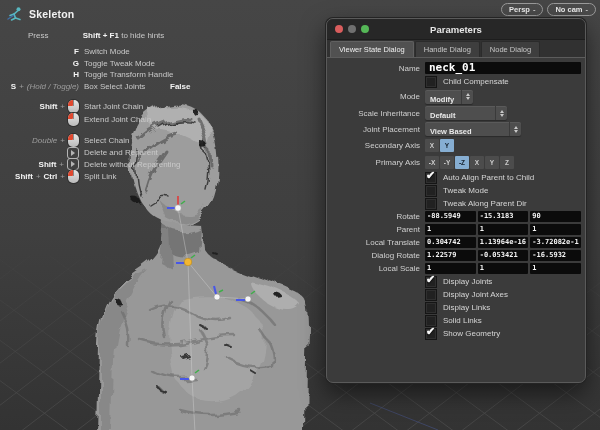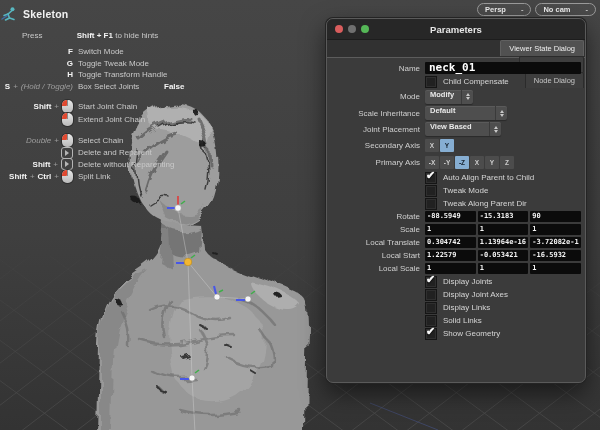--- a/index.html
+++ b/index.html
@@ -4,25 +4,25 @@
 <style>
   html,body{margin:0;padding:0;width:600px;height:430px;overflow:hidden;
     background:linear-gradient(#464646 0%,#3f3f3f 55%,#333333 100%);
     font-family:"Liberation Sans",sans-serif;-webkit-font-smoothing:antialiased;}
   #stage{position:relative;width:600px;height:430px;}
   #scene{position:absolute;left:0;top:0;}
 
   
   .campills{position:absolute;top:3px;right:4px;display:flex;gap:4px;z-index:5;}
   .pill{border:1px solid #9a9a9a;border-radius:8px;background:rgba(90,90,90,.25);
-    color:#ececec;font-size:7.5px;font-weight:bold;padding:1px 7px;line-height:9px;display:flex;gap:15px;align-items:center;}
+    color:#ececec;font-size:7.5px;font-weight:bold;padding:1px 7px;line-height:9px;display:flex;gap:3px;align-items:center;}
   .pill .dash{color:#c8c8c8;font-weight:bold;}
 
   
-  .hints{position:absolute;left:0;top:4px;z-index:3;color:#cfcfcf;font-size:8px;line-height:11px;}
+  .hints{position:absolute;left:6px;top:4px;z-index:3;color:#cfcfcf;font-size:8px;line-height:11px;}
   .hints .titlerow{display:flex;align-items:center;gap:5px;height:20px;margin-bottom:6px;}
   .hints .tooltitle{font-size:10.5px;font-weight:bold;color:#f2f2f2;letter-spacing:.2px;}
   .hints .press{margin-left:22px;margin-bottom:5px;color:#c9c9c9;}
   .hints b{color:#f4f4f4;padding-left:32px;}
   .hrow{display:flex;align-items:center;height:11.5px;position:relative;}
   .hrow.tall{height:13px;}
   .hcol1{width:73px;display:flex;justify-content:flex-end;align-items:center;gap:3px;}
   .hkey{font-weight:bold;color:#f4f4f4;}
   .hdim{color:#9d9d9d;}
   .hital{color:#9d9d9d;font-style:italic;}
@@ -43,37 +43,37 @@
     background:#3b3b3b;border:1px solid #5a5a5a;border-radius:7px;
     box-shadow:0 0 0 1px #242424,0 10px 24px rgba(0,0,0,.55);box-sizing:border-box;overflow:hidden;}
   .titlebar{height:20px;background:#272727;border-bottom:1px solid #1d1d1d;position:relative;
     display:flex;align-items:center;justify-content:center;}
   .wtitle{font-size:9.5px;font-weight:bold;color:#e6e6e6;}
   .lights{position:absolute;left:8px;top:6px;display:flex;gap:5px;}
   .light{width:8px;height:8px;border-radius:50%;}
   .light.red{background:#d95d5d;}
   .light.gray{background:#707070;}
   .light.green{background:#55b757;}
-  .tabbar{height:17px;background:#313131;border-bottom:1px solid #5c5c5c;display:flex;align-items:flex-end;padding-left:3px;flex-direction:column;}
+  .tabbar{height:17px;background:#313131;border-bottom:1px solid #5c5c5c;display:flex;align-items:flex-end;padding-left:3px;}
   .tab{height:15px;line-height:15px;padding:0 8px;font-size:7.5px;color:#c6c6c6;background:#3e3e3e;
     border:1px solid #2b2b2b;border-bottom:none;border-radius:2px 2px 0 0;margin-right:1px;}
   .tab.active{background:#515151;color:#eeeeee;border-color:#606060;}
   .content{padding:3px 4px 0 4px;}
   .prow{display:flex;align-items:center;}
   .plabel{width:94px;flex:0 0 auto;text-align:right;padding-right:5px;font-size:8px;color:#cfcfcf;box-sizing:border-box;}
   .pctrl{flex:1;display:flex;align-items:center;min-width:0;}
   .r14{height:14px}.r13{height:13px}.r16{height:16px}.r17{height:17px}
   .textfield{flex:1;height:12px;line-height:12px;background:#0b0b0b;color:#ffffff;
     font-family:"DejaVu Sans Mono",monospace;font-weight:bold;font-size:11px;padding:0 0 0 4px;border-radius:1px;overflow:hidden;white-space:nowrap;}
   .cb{width:10px;height:10px;background:#212121;border:1px solid #151515;box-shadow:inset 0 0 0 1px #2f2f2f;
     position:relative;flex:0 0 auto;margin-right:6px;}
   .cb .ck{display:none;position:absolute;left:0;top:-4px;font-size:11px;font-weight:bold;color:#f6f6f6;text-shadow:0 1px 1px #000;}
   .cb.on .ck{display:block;}
   .cblabel{font-size:8px;color:#d6d6d6;white-space:nowrap;}
-  .dd{height:14px;background:#4e4e4e;border-radius:2px;display:flex;align-items:flex-start;
+  .dd{height:14px;background:#4e4e4e;border-radius:2px;display:flex;align-items:flex-end;
     box-shadow:inset 0 1px 0 rgba(255,255,255,.07),0 1px 1px rgba(0,0,0,.3);}
   .ddlabel{font-size:7.5px;font-weight:bold;color:#e9e9e9;padding:0 5px;flex:1;}
   .ddstep{width:11px;height:14px;border-left:1px solid #3a3a3a;display:flex;flex-direction:column;align-items:center;justify-content:center;gap:1px;flex:0 0 auto;}
   .tri-up{width:0;height:0;border-left:2.5px solid transparent;border-right:2.5px solid transparent;border-bottom:3px solid #c9c9c9;}
   .tri-dn{width:0;height:0;border-left:2.5px solid transparent;border-right:2.5px solid transparent;border-top:3px solid #c9c9c9;}
   .axisgrp{display:flex;gap:1px;}
   .axisbtn{min-width:12px;height:13px;line-height:13px;padding:0 1px;text-align:center;
     background:#4c4c4c;color:#cccccc;font-size:6.5px;font-weight:bold;border-radius:1px;}
   .axisbtn.sel{background:var(--c-accent,#86aed2);color:#16222e;}
   .vfields{flex:1;display:flex;gap:2px;min-width:0;}
@@ -354,21 +354,21 @@
                 <span class="tri-up"></span>
                 <span class="tri-dn"></span>
               </span>
           </span>
         </span>
       </div>
 
       <div class="prow r16">
         <span class="plabel">Joint Placement</span>
         <span class="pctrl">
-          <span class="dd" style="width:76px">
+          <span class="dd" style="width:96px">
             <span class="ddlabel">View Based</span>
             <span class="ddstep">
                 <span class="tri-up"></span>
                 <span class="tri-dn"></span>
               </span>
           </span>
         </span>
       </div>
 
       <div class="prow r17">
@@ -421,37 +421,37 @@
 
       <div class="prow r13">
         <span class="plabel">Rotate</span>
         <span class="vfields">
           <span class="vfield">-88.5949</span>
           <span class="vfield">-15.3183</span>
           <span class="vfield">90</span>
         </span>
       </div>
       <div class="prow r13">
-        <span class="plabel">Scale</span>
+        <span class="plabel">Parent</span>
         <span class="vfields">
           <span class="vfield">1</span>
           <span class="vfield">1</span>
           <span class="vfield">1</span>
         </span>
       </div>
       <div class="prow r13">
         <span class="plabel">Local Translate</span>
         <span class="vfields">
           <span class="vfield">0.304742</span>
           <span class="vfield">1.13964e-16</span>
           <span class="vfield">-3.72082e-1</span>
         </span>
       </div>
       <div class="prow r13">
-        <span class="plabel">Local Start</span>
+        <span class="plabel">Dialog Rotate</span>
         <span class="vfields">
           <span class="vfield">1.22579</span>
           <span class="vfield">-0.053421</span>
           <span class="vfield">-16.5932</span>
         </span>
       </div>
       <div class="prow r13">
         <span class="plabel">Local Scale</span>
         <span class="vfields">
           <span class="vfield">1</span>

